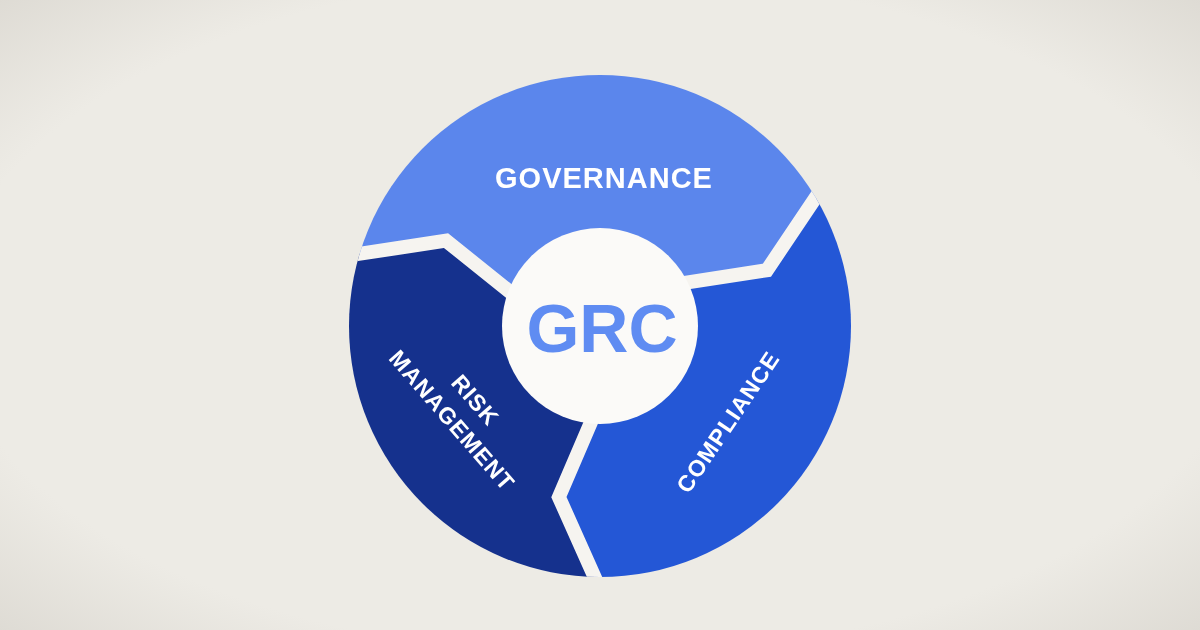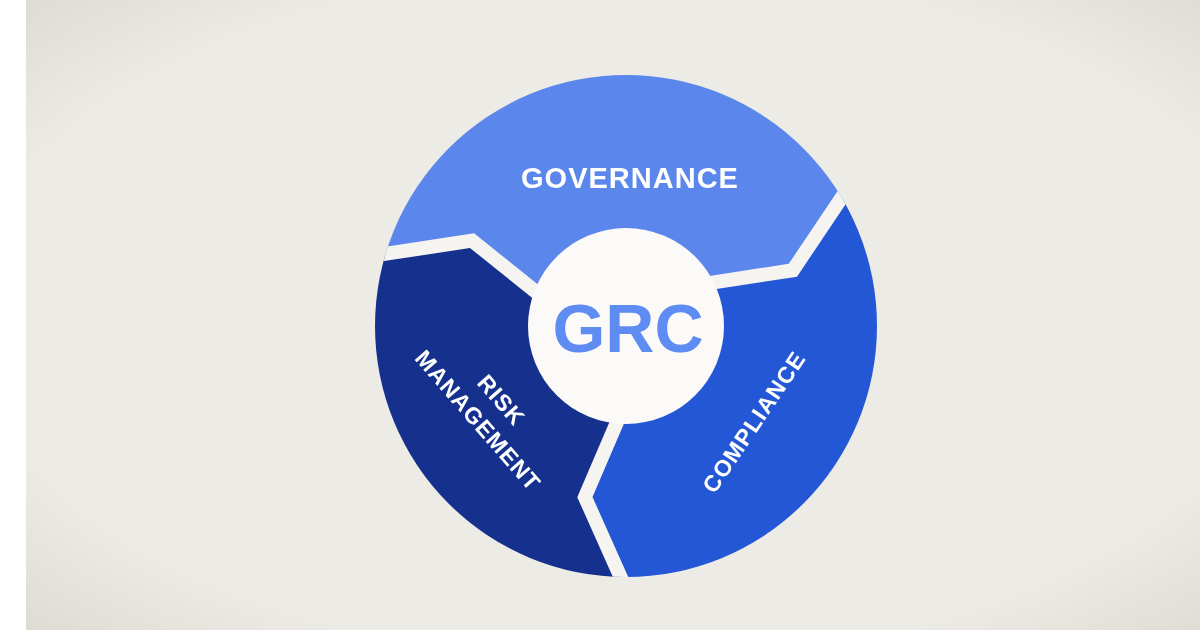--- a/index.html
+++ b/index.html
@@ -8,21 +8,20 @@
     padding: 0;
     width: 1200px;
     height: 630px;
     overflow: hidden;
     font-family: "Liberation Sans", sans-serif;
   }
   .stage {
     position: relative;
     width: 1089px;
     height: 630px;
-    margin-left: 26px;
   }
   svg { display: block; }
   .seg-label {
     font-family: "Liberation Sans", "DejaVu Sans", sans-serif;
     font-weight: 700;
   }
 </style>
 </head>
 <body>
 

